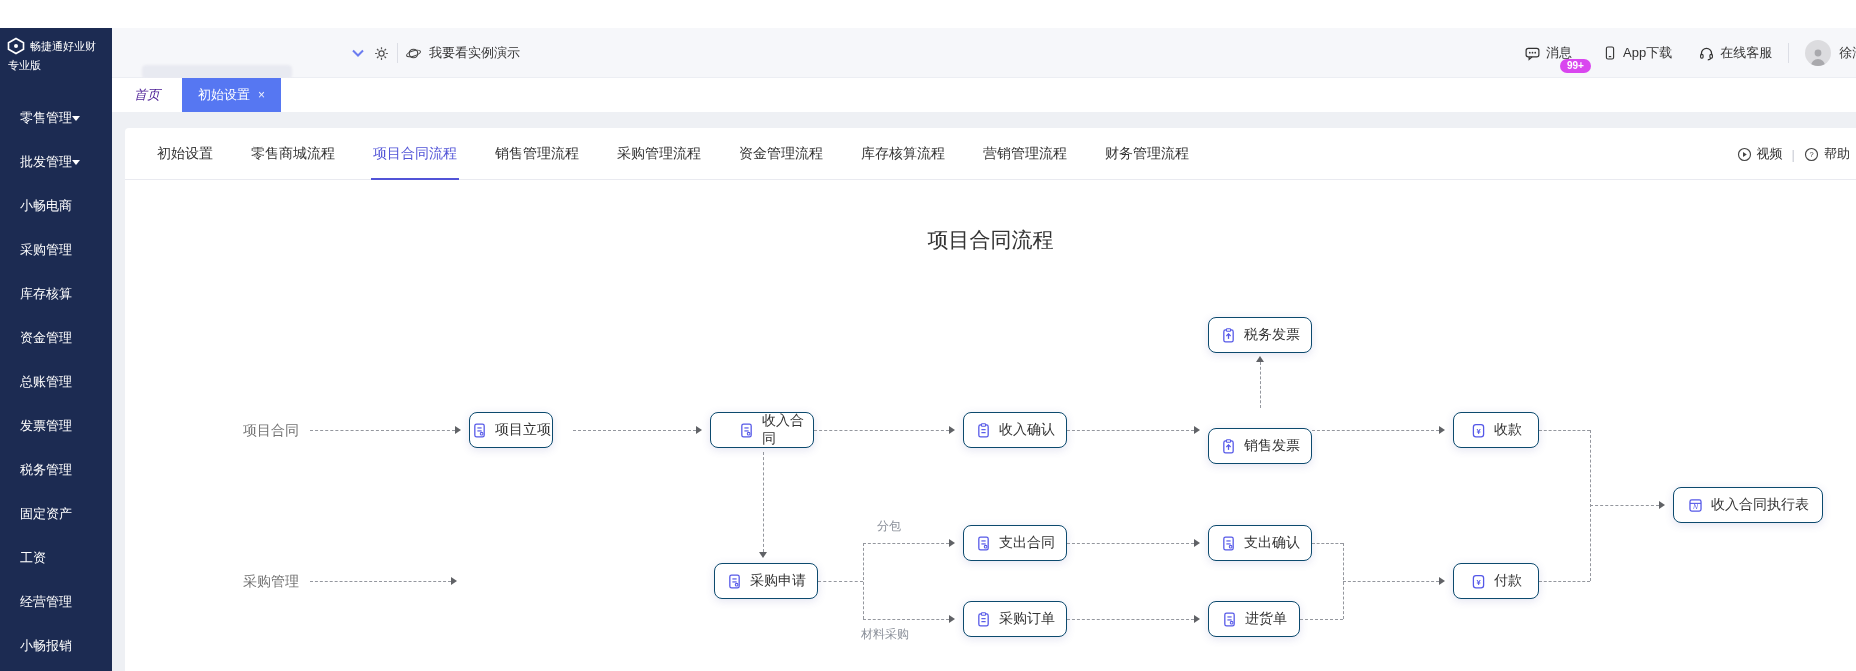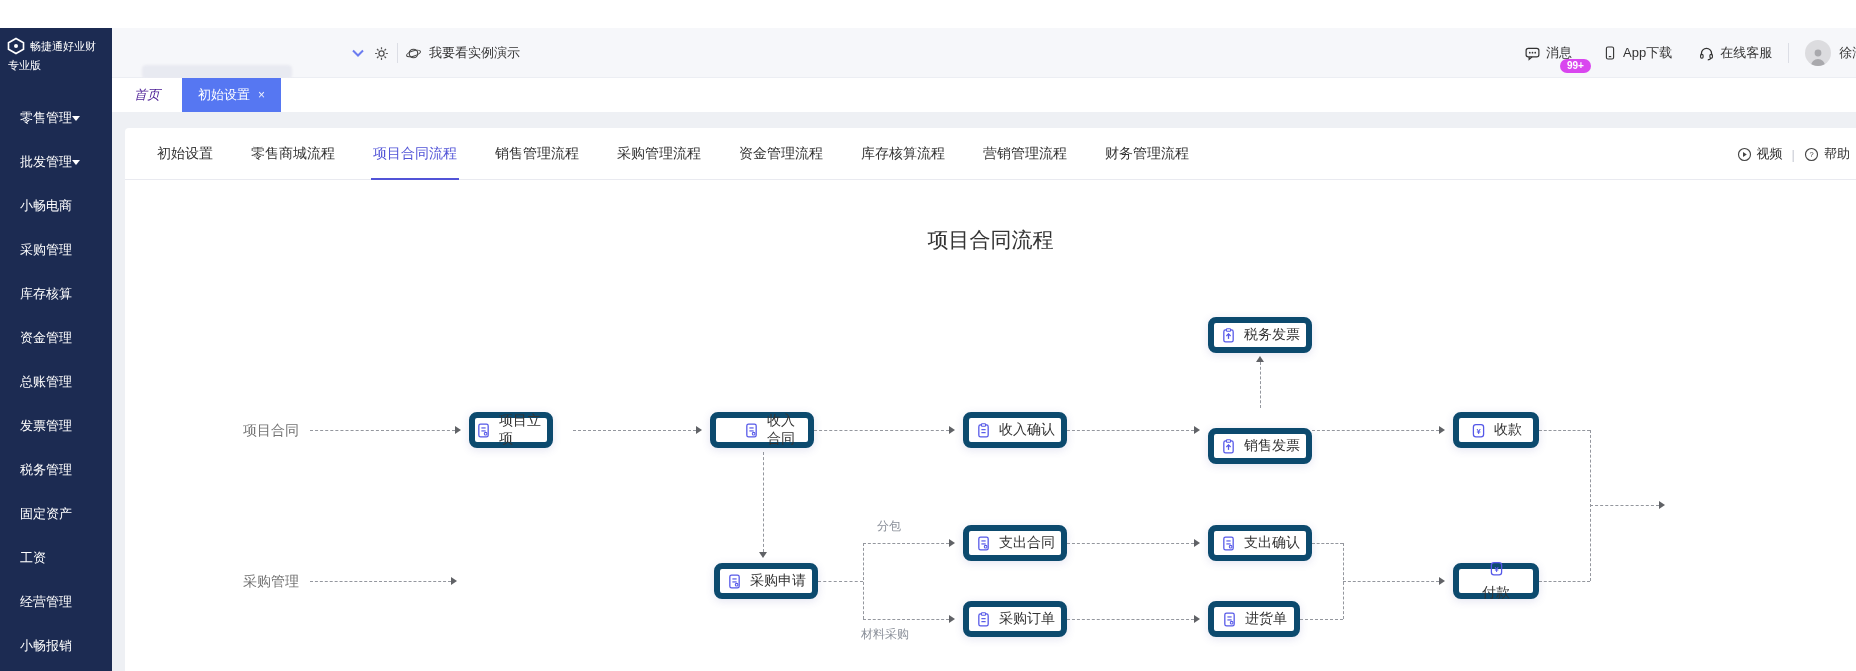--- a/index.html
+++ b/index.html
@@ -43,21 +43,21 @@
   .nav-tab { font-size:14px; color:#333; height:52px; line-height:50px; cursor:pointer; padding:0 2px; }
   .nav-tab.active { color:#5153d7; border-bottom:2px solid #5153d7; font-weight:500; }
   .nav-utils { position:absolute; right:6px; top:0; height:52px; display:flex; align-items:center; gap:7px; font-size:13px; color:#333; }
   .nav-utils .sep { color:#c9cbd4; margin:0 2px; }
   .util-item { display:flex; align-items:center; gap:5px; cursor:pointer; }
 
   
   .flow { position:absolute; left:0; top:52px; width:1731px; height:491px; }
   .flow-title { position:absolute; left:0; top:46px; width:1731px; text-align:center; font-size:21px; font-weight:500; color:#333; }
   .rowlabel { position:absolute; font-size:14px; font-weight:500; color:#737373; }
-  .node { position:absolute; height:36px; background:#fff; border:6px solid #0c4a6e; border-radius:8px; box-shadow:0 2px 8px rgba(88,88,170,.16); display:flex; align-items:center; justify-content:center; gap:7px; font-size:14px; color:#333; cursor:pointer; }
+  .node { position:absolute; height:36px; background:#fff; border:1px solid #0c4a6e; border-radius:8px; box-shadow:0 2px 8px rgba(88,88,170,.16); display:flex; align-items:center; justify-content:center; gap:7px; font-size:14px; color:#333; cursor:pointer; }
   .node svg { width:17px; height:17px; flex:0 0 auto; }
   .hl { position:absolute; height:0; border-top:1px dashed #94979e; }
   .vl { position:absolute; width:0; border-left:1px dashed #94979e; }
   .ah { position:absolute; width:0; height:0; }
   .ah.r { border-top:4px solid transparent; border-bottom:4px solid transparent; border-left:6px solid #606266; }
   .ah.u { border-left:4px solid transparent; border-right:4px solid transparent; border-bottom:6px solid #606266; }
   .ah.d { border-left:4px solid transparent; border-right:4px solid transparent; border-top:6px solid #606266; }
   .edge-label { position:absolute; font-size:12px; color:#8a8f99; }
 </style>
 </head>
@@ -311,20 +311,26 @@
         </svg>
         <span>销售发票</span>
       </div>
     <div class="node" style="left:1328px;top:232px;width:86px;">
         <svg>
           <use href="#sym-money"></use>
         </svg>
         <span>收款</span>
       </div>
 
+    <div class="node" style="left:1548px;top:307px;width:150px;">
+        <svg>
+          <use href="#sym-report"></use>
+        </svg>
+        <span>收入合同执行表</span>
+      </div>
 
     <div class="node" style="left:589px;top:383px;width:104px;">
         <svg>
           <use href="#sym-doc"></use>
         </svg>
         <span>采购申请</span>
       </div>
     <div class="node" style="left:838px;top:345px;width:104px;">
         <svg>
           <use href="#sym-doc"></use>
@@ -342,21 +348,21 @@
           <use href="#sym-clipboard"></use>
         </svg>
         <span>采购订单</span>
       </div>
     <div class="node" style="left:1083px;top:421px;width:92px;">
         <svg>
           <use href="#sym-doc"></use>
         </svg>
         <span>进货单</span>
       </div>
-    <div class="node" style="left:1328px;top:383px;width:86px;flex-direction:column;">
+    <div class="node" style="left:1328px;top:383px;width:86px;">
         <svg>
           <use href="#sym-money"></use>
         </svg>
         <span>付款</span>
       </div>
 
     <div class="edge-label" style="left:752px;top:338px;">分包</div>
     <div class="edge-label" style="left:736px;top:446px;">材料采购</div>
 
     <div>

